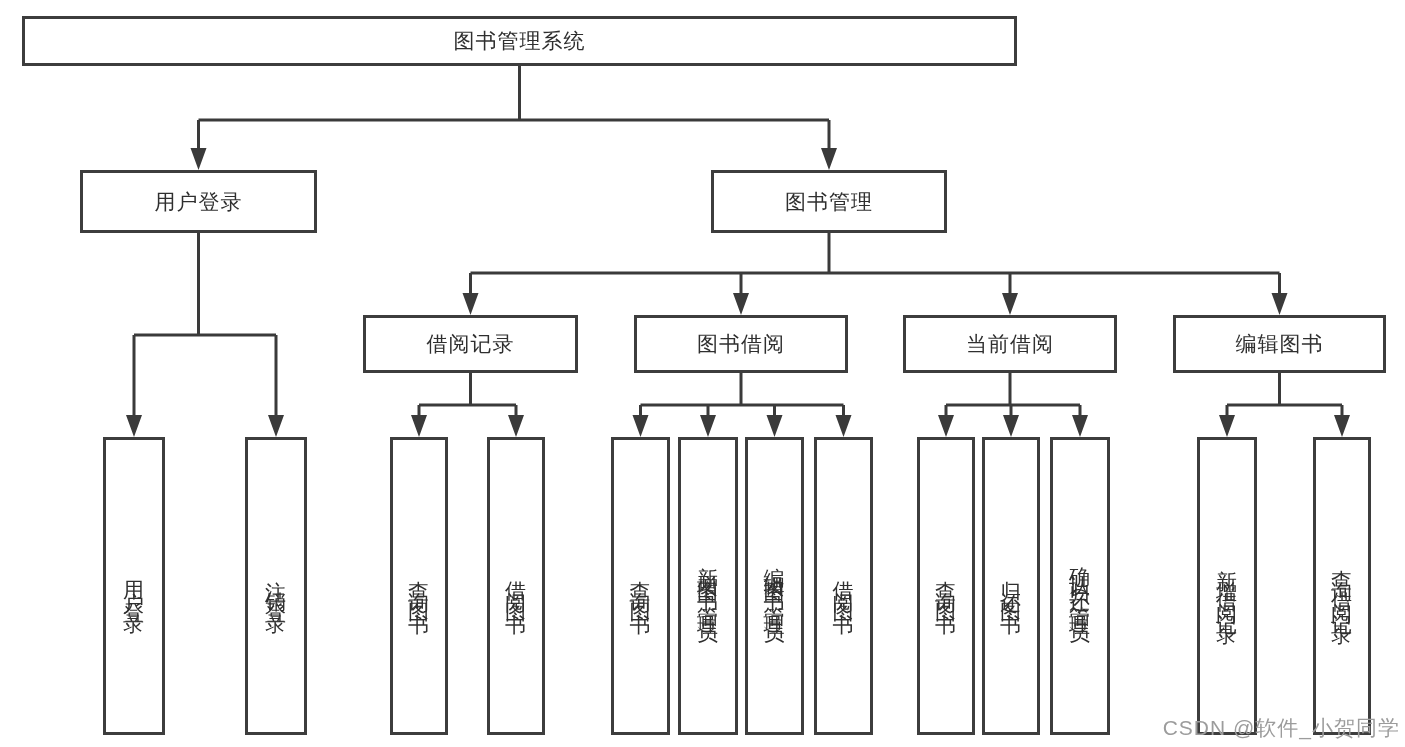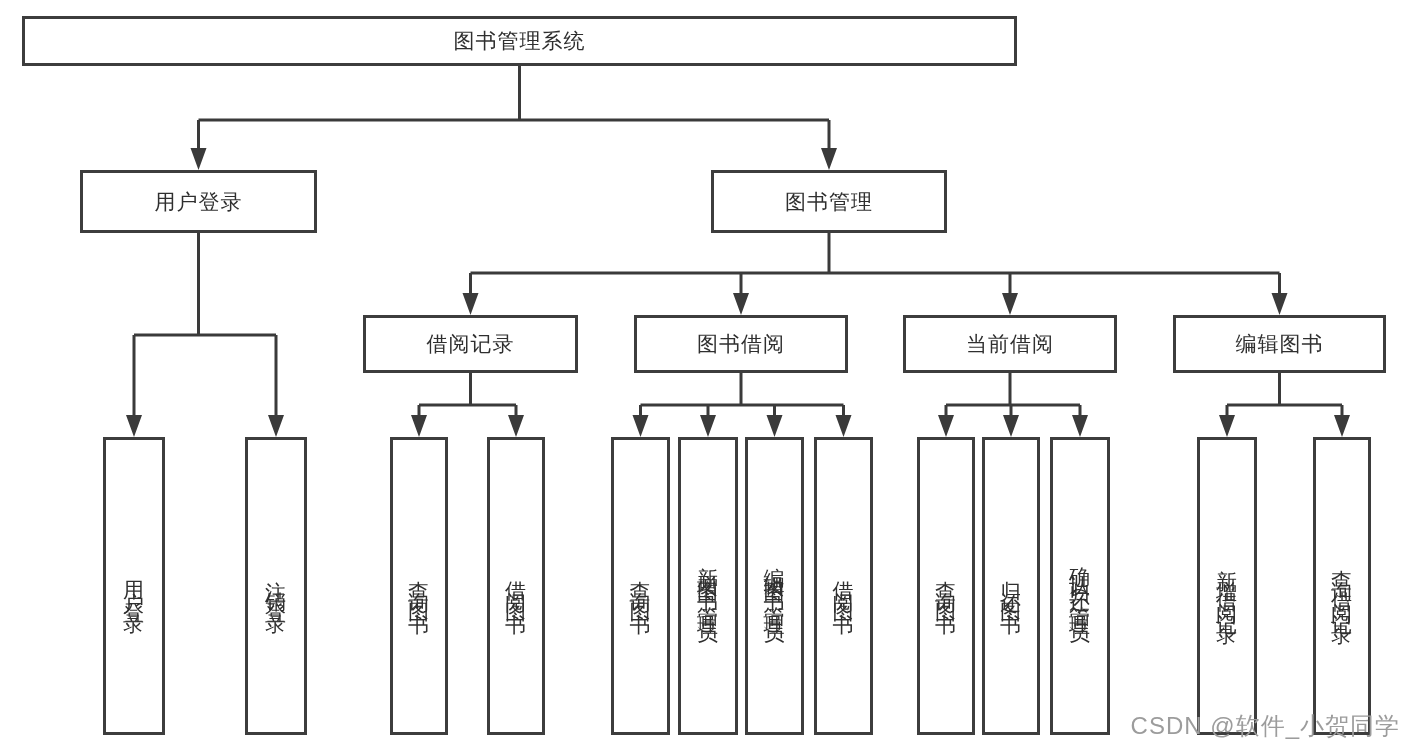--- a/index.html
+++ b/index.html
@@ -27,21 +27,21 @@
     writing-mode:vertical-rl;
     text-orientation:mixed;
     letter-spacing:11px;
     line-height:1;
     font-size:21px;
   }
   #watermark{
     position:absolute;z-index:3;
     right:5px;bottom:5px;
     color:#9c9c9c;
-    font-size:24px;
+    font-size:21px;
     letter-spacing:1px;
     white-space:nowrap;
   }
 </style>
 </head>
 <body>
 
 <div id="stage">
 
   <svg id="wires" width="1405" height="747" viewBox="0 0 1405 747">

